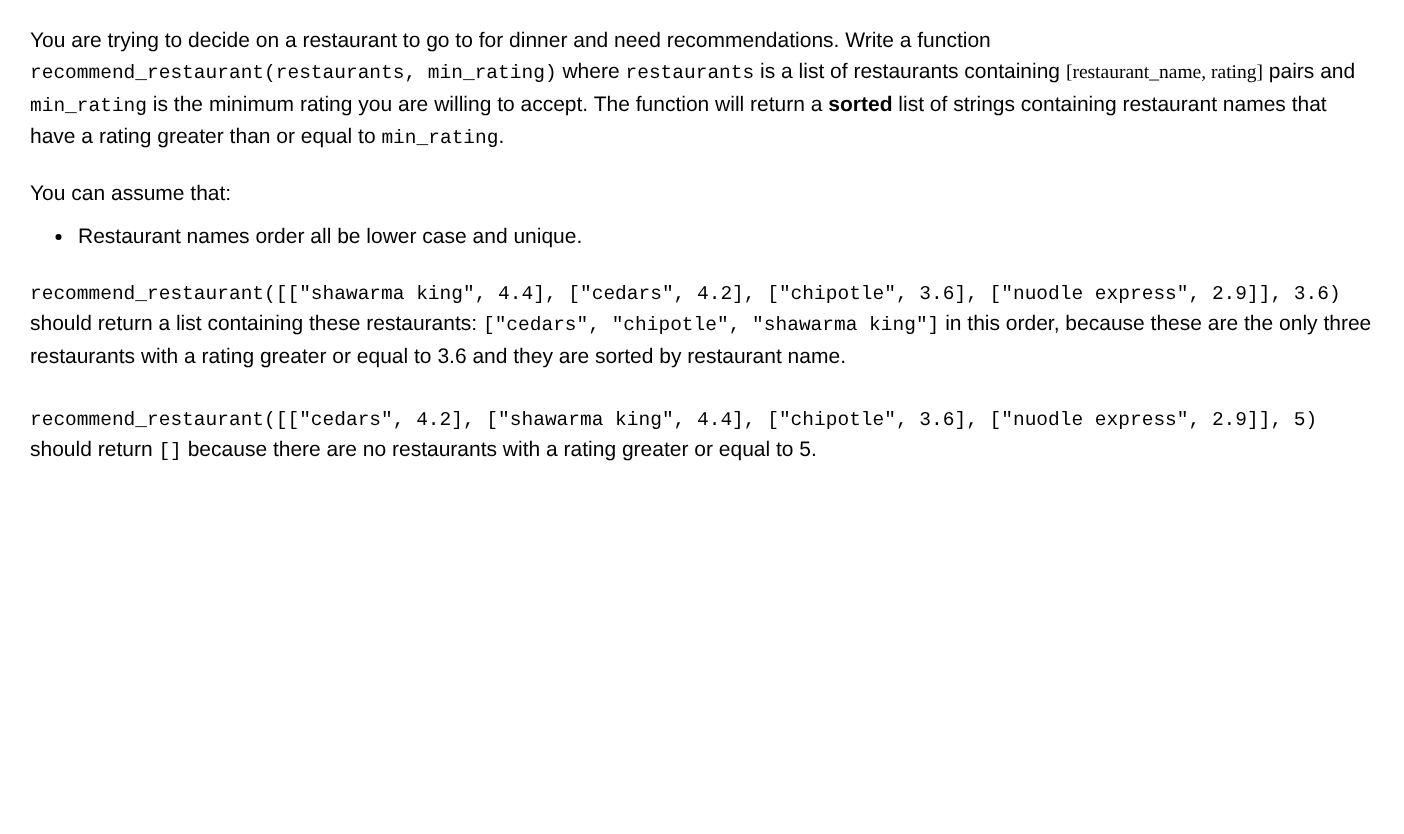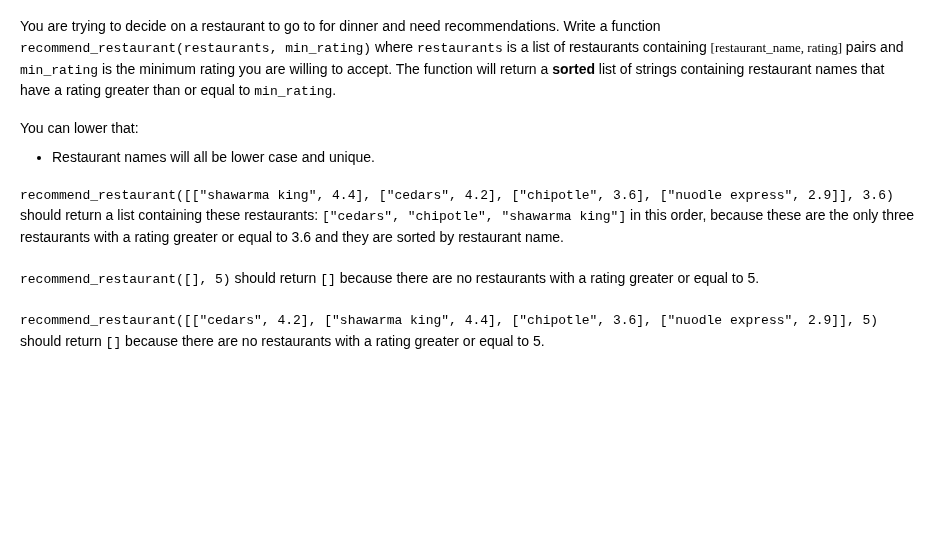--- a/index.html
+++ b/index.html
@@ -70,43 +70,36 @@
       function <span class="mono-bold">recommend_restaurant(restaurants, min_rating)</span>
       where <span class="mono-bold">restaurants</span>
       is a list of restaurants containing <code>[restaurant_name,&nbsp;rating]</code>
       pairs and <span class="mono-bold">min_rating</span>
       is the minimum rating you are willing to accept. The function will return a <span class="bold">sorted</span>
       list of strings containing restaurant names that have a rating greater than or equal to <span class="mono-bold">min_rating</span>.
     </p>
   </div>
 
   <div class="content-block">
-    <p>You can lower that:</p>
+    <p>You can assume that:</p>
     <ul>
-      <li>Restaurant names will all be lower case and unique.</li>
+      <li>Restaurant names order all be lower case and unique.</li>
     </ul>
   </div>
 
   <div class="example-block">
     <p>
       <span class="mono-bold">recommend_restaurant([["shawarma king", 4.4], ["cedars", 4.2],
 ["chipotle", 3.6], ["nuodle express", 2.9]], 3.6)</span>
       should return a list containing these restaurants:
       <span class="mono-bold">["cedars", "chipotle", "shawarma king"]</span>
       in this order, because these are the only three restaurants with a rating greater or equal to 3.6 and they are sorted by restaurant name.
     </p>
   </div>
 
-  <div class="example-block">
-    <p>
-      <span class="mono-bold">recommend_restaurant([], 5)</span>
-      should return <span class="mono-bold">[]</span>
-      because there are no restaurants with a rating greater or equal to 5.
-    </p>
-  </div>
 
   <div class="example-block">
     <p>
       <span class="mono-bold">recommend_restaurant([["cedars", 4.2], ["shawarma king", 4.4],
 ["chipotle", 3.6], ["nuodle express", 2.9]], 5)</span>
       should return <span class="mono-bold">[]</span>
       because there are no restaurants with a rating greater or equal to 5.
     </p>
   </div>
 

